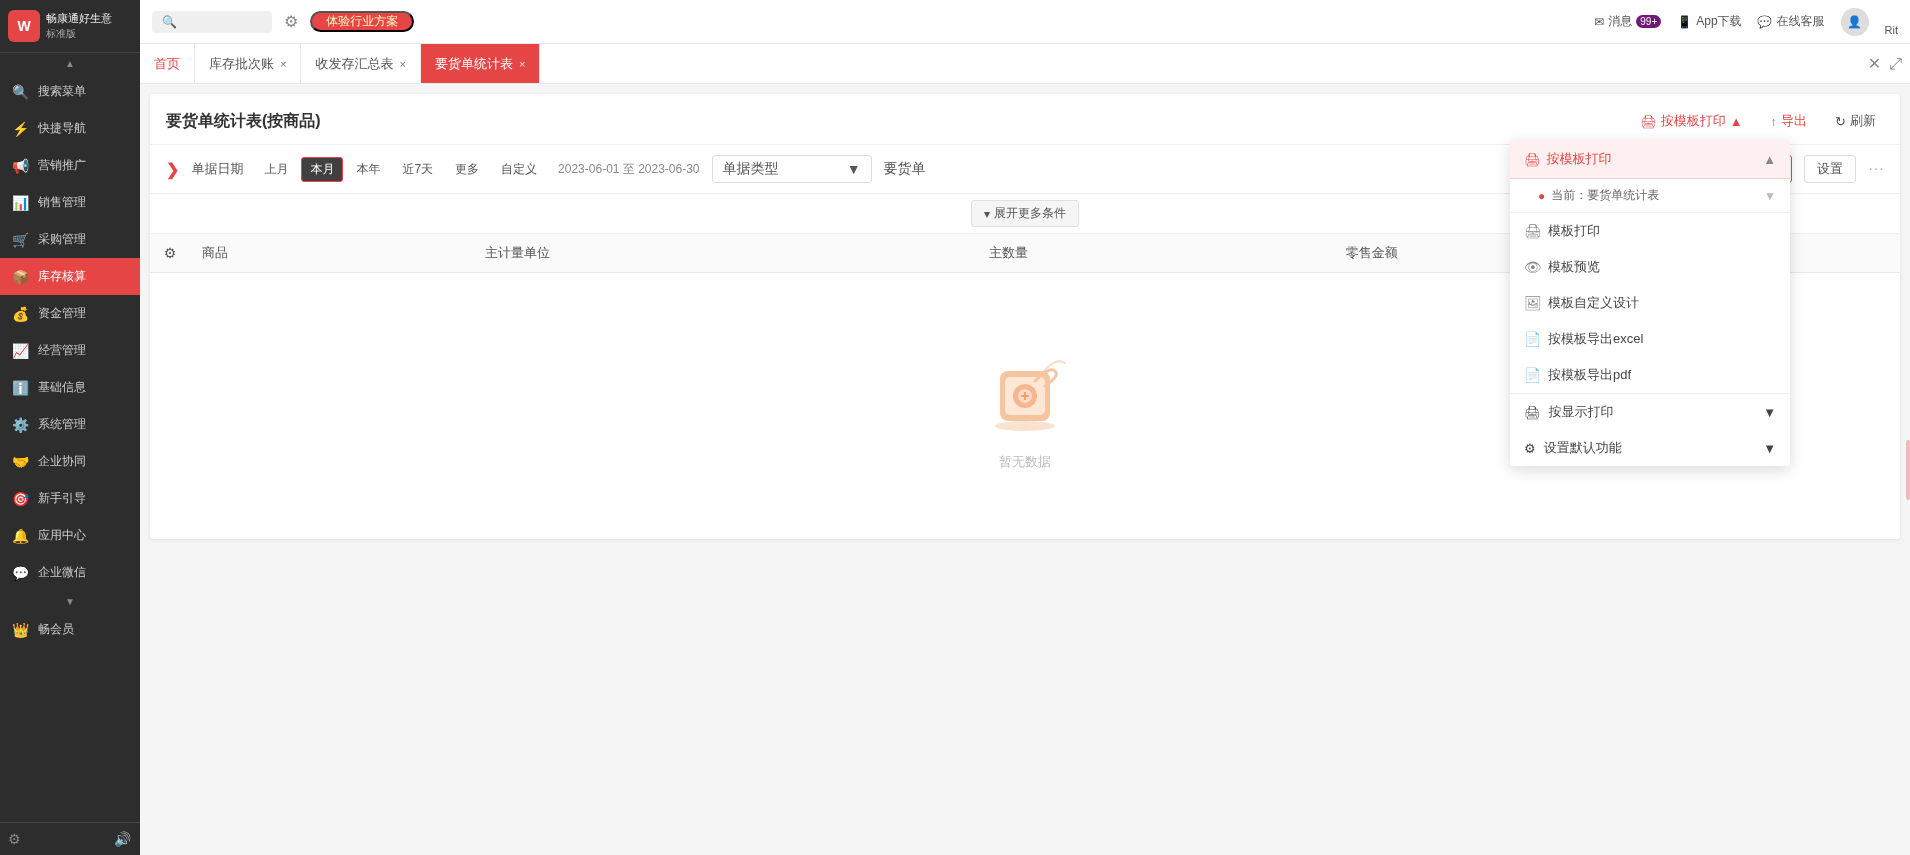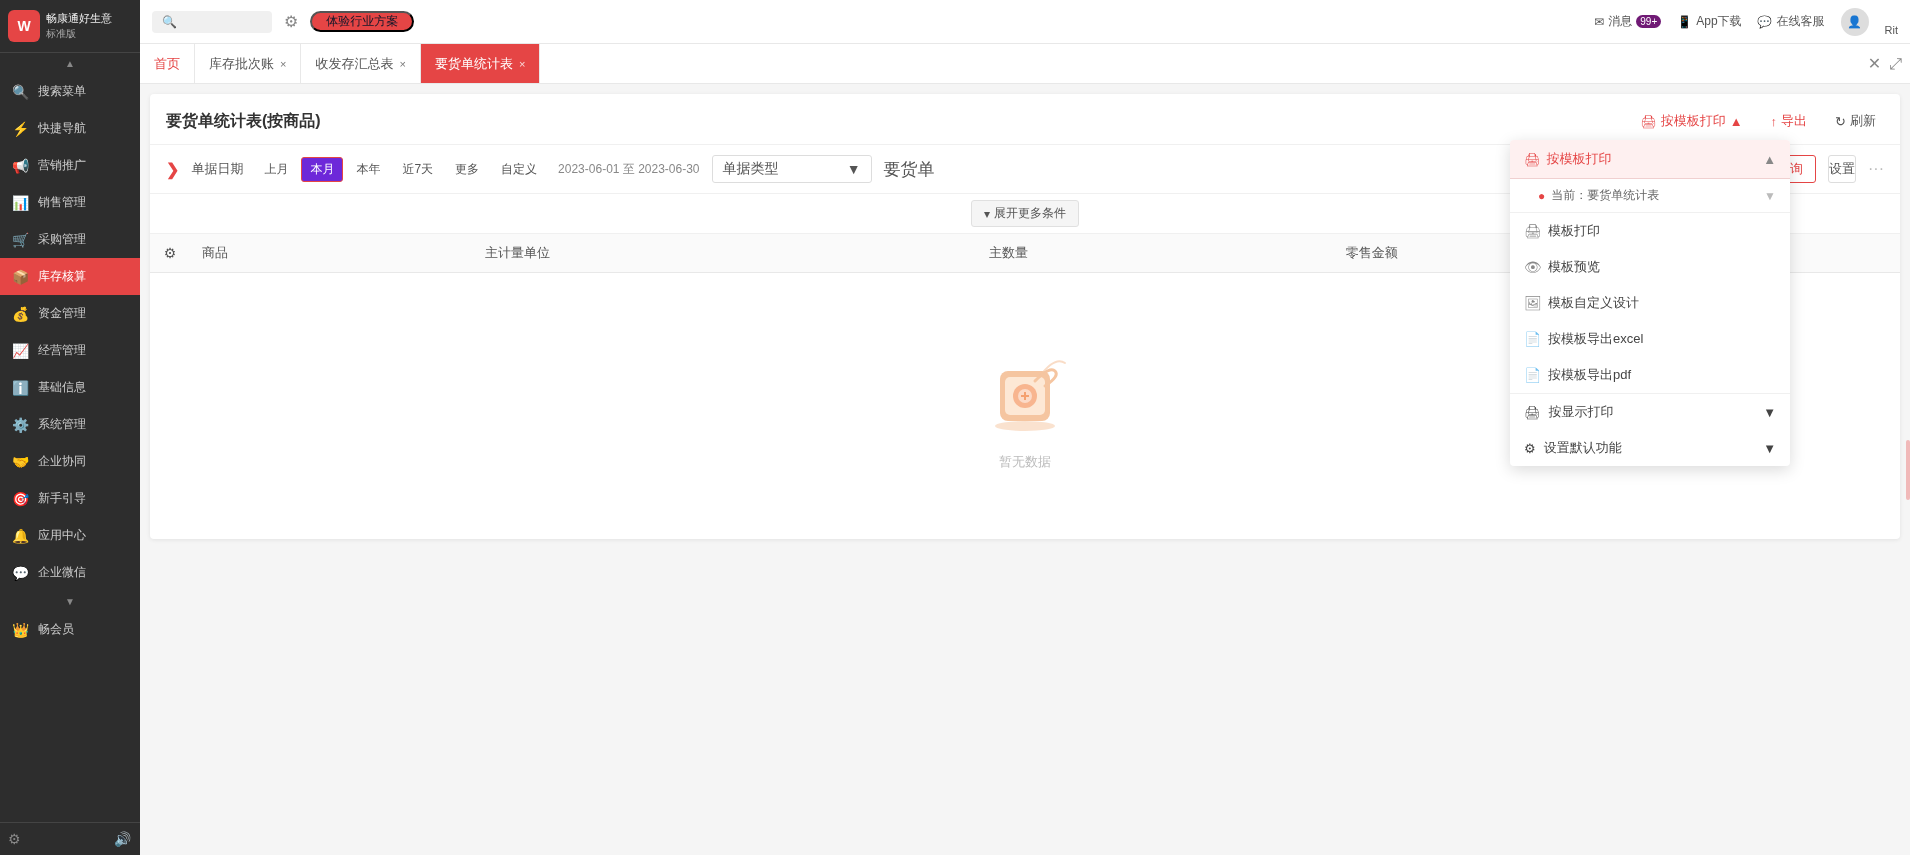--- a/index.html
+++ b/index.html
@@ -89,21 +89,21 @@
       font-size: 12px;
       color: #999;
       width: 120px;
       display: flex;
       align-items: center;
       gap: 4px;
     }
     .topbar-gear { color: #888; cursor: pointer; font-size: 16px; margin-left: 4px; }
     .topbar-trial {
       background: #e54545;
-      color: #0f172a;
+      color: #fef9c3;
       padding: 0 14px;
       border-radius: 12px;
       font-size: 12px;
       cursor: pointer;
       margin-left: 4px;
     }
     .topbar-spacer { flex: 1; }
     .topbar-right {
       display: flex;
       align-items: center;
@@ -208,21 +208,21 @@
       flex-wrap: wrap;
       border-bottom: 1px solid #f0f0f0;
     }
     .filter-label { font-size: 13px; color: #555; }
     .filter-date-group { display: flex; align-items: center; gap: 4px; }
     .filter-date-btn {
       padding: 3px 8px; border-radius: 3px; font-size: 12px;
       cursor: pointer; border: 1px solid transparent; color: #555; background: none; text-align: right;
     }
     .filter-date-btn.active {
-      background: #6d28d9; color: white; border-color: #e54545;
+      background: #404040; color: white; border-color: #e54545;
     }
     .filter-date-range { font-size: 12px; color: #888; }
     .filter-select {
       display: flex; align-items: center; gap: 4px;
       border: 1px solid #ddd; border-radius: 3px; padding: 4px 10px;
       font-size: 14px; color: #555; cursor: pointer; min-width: 160px;
       justify-content: space-between;
     }
     .filter-more-btn {
       display: flex; align-items: center; gap: 4px;
@@ -506,26 +506,26 @@
           <button class="filter-date-btn">更多</button>
           <button class="filter-date-btn">自定义</button>
         </div>
         <span class="filter-date-range">2023-06-01 至 2023-06-30</span>
 
         <div class="filter-select">
           <span>单据类型</span>
           <span>▼</span>
         </div>
 
-        <span style="font-size:17px;color:#555;">要货单</span>
+        <span style="font-size:14px;color:#555;">要货单</span>
 
         <div style="flex:1"></div>
 
         <button class="page-header-btn" style="color:#e54545;border:1px solid #e54545;border-radius:3px;padding:4px 12px;">查询</button>
-        <button class="page-header-btn" style="color:#555;border:1px solid #ddd;border-radius:3px;padding:4px 0;">设置</button>
+        <button class="page-header-btn" style="color:#555;border:1px solid #ddd;border-radius:3px;padding:4px 12px;">设置</button>
         <span style="color:#bbb;font-size:16px;cursor:pointer;">···</span>
       </div>
 
       <div class="filter-expand-row">
         <button class="filter-more-btn">
           <span>▾</span>
           <span>展开更多条件</span>
         </button>
       </div>
 

